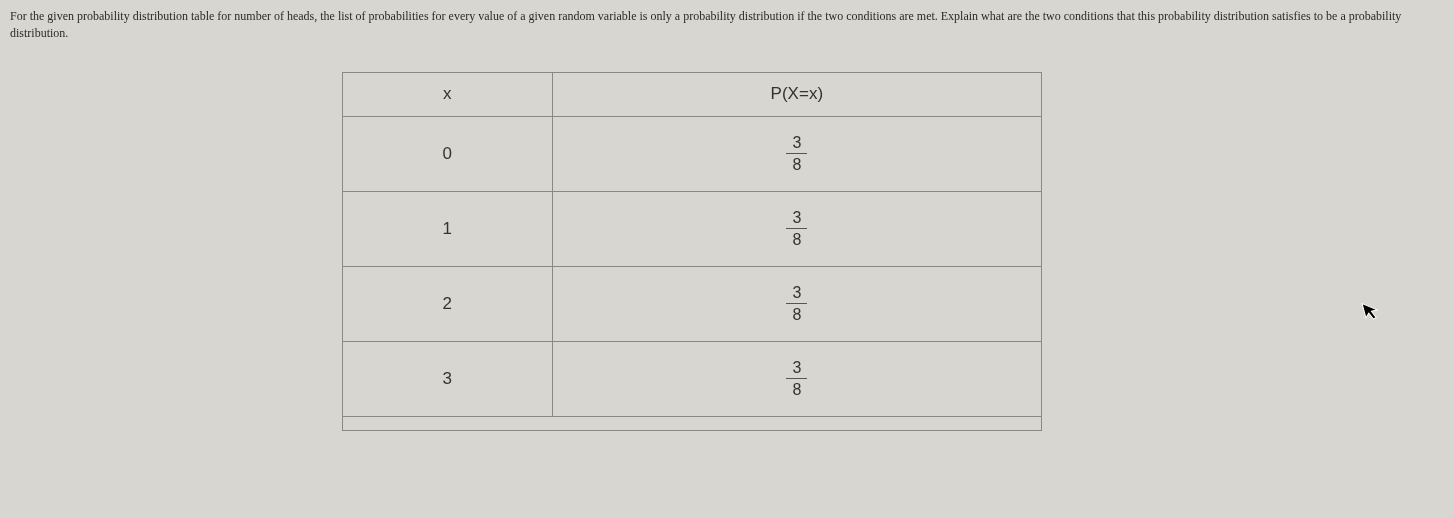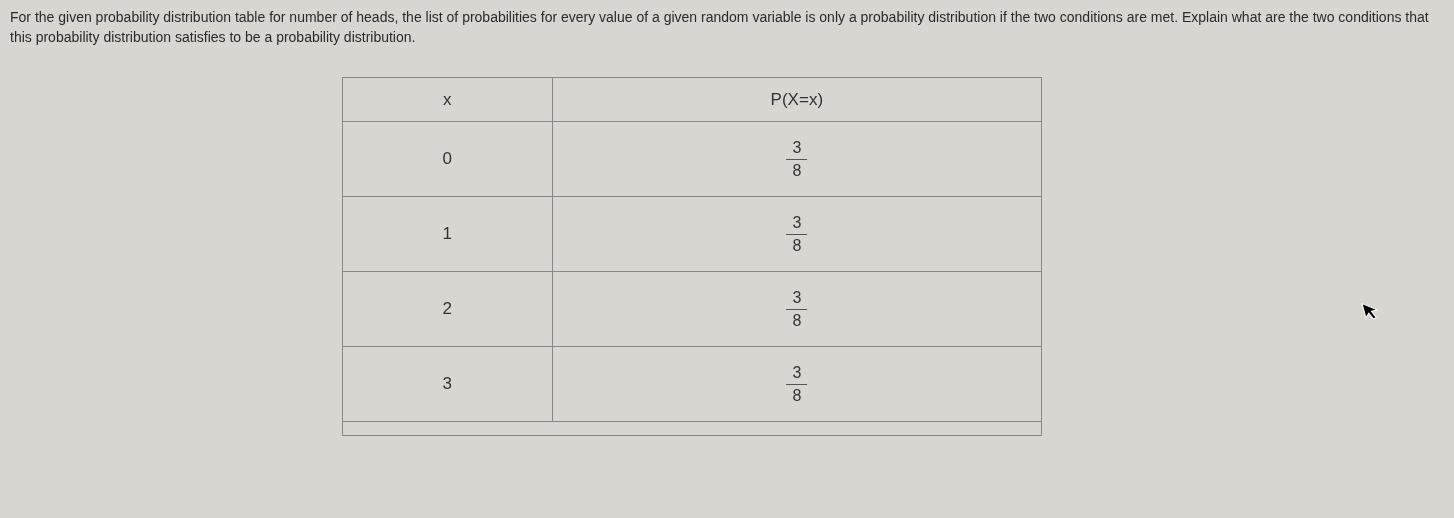--- a/index.html
+++ b/index.html
@@ -10,24 +10,25 @@
     body {
       font-family: Arial, sans-serif;
       background-color: #d8d6d0;
       width: 1454px;
       height: 518px;
       padding: 8px 10px;
       color: #3a3a3a;
       position: relative;
     }
     .question-text {
-      font-size: 14px;
+      font-size: 12px;
       line-height: 1.4;
       color: #2a2a2a;
       margin-bottom: 30px;
+      font-family: Liberation Serif, serif;
     }
     .table-container {
       display: flex;
       justify-content: center;
       margin-top: 18px;
       margin-left: -70px;
     }
     table {
       border-collapse: collapse;
       width: 700px;

